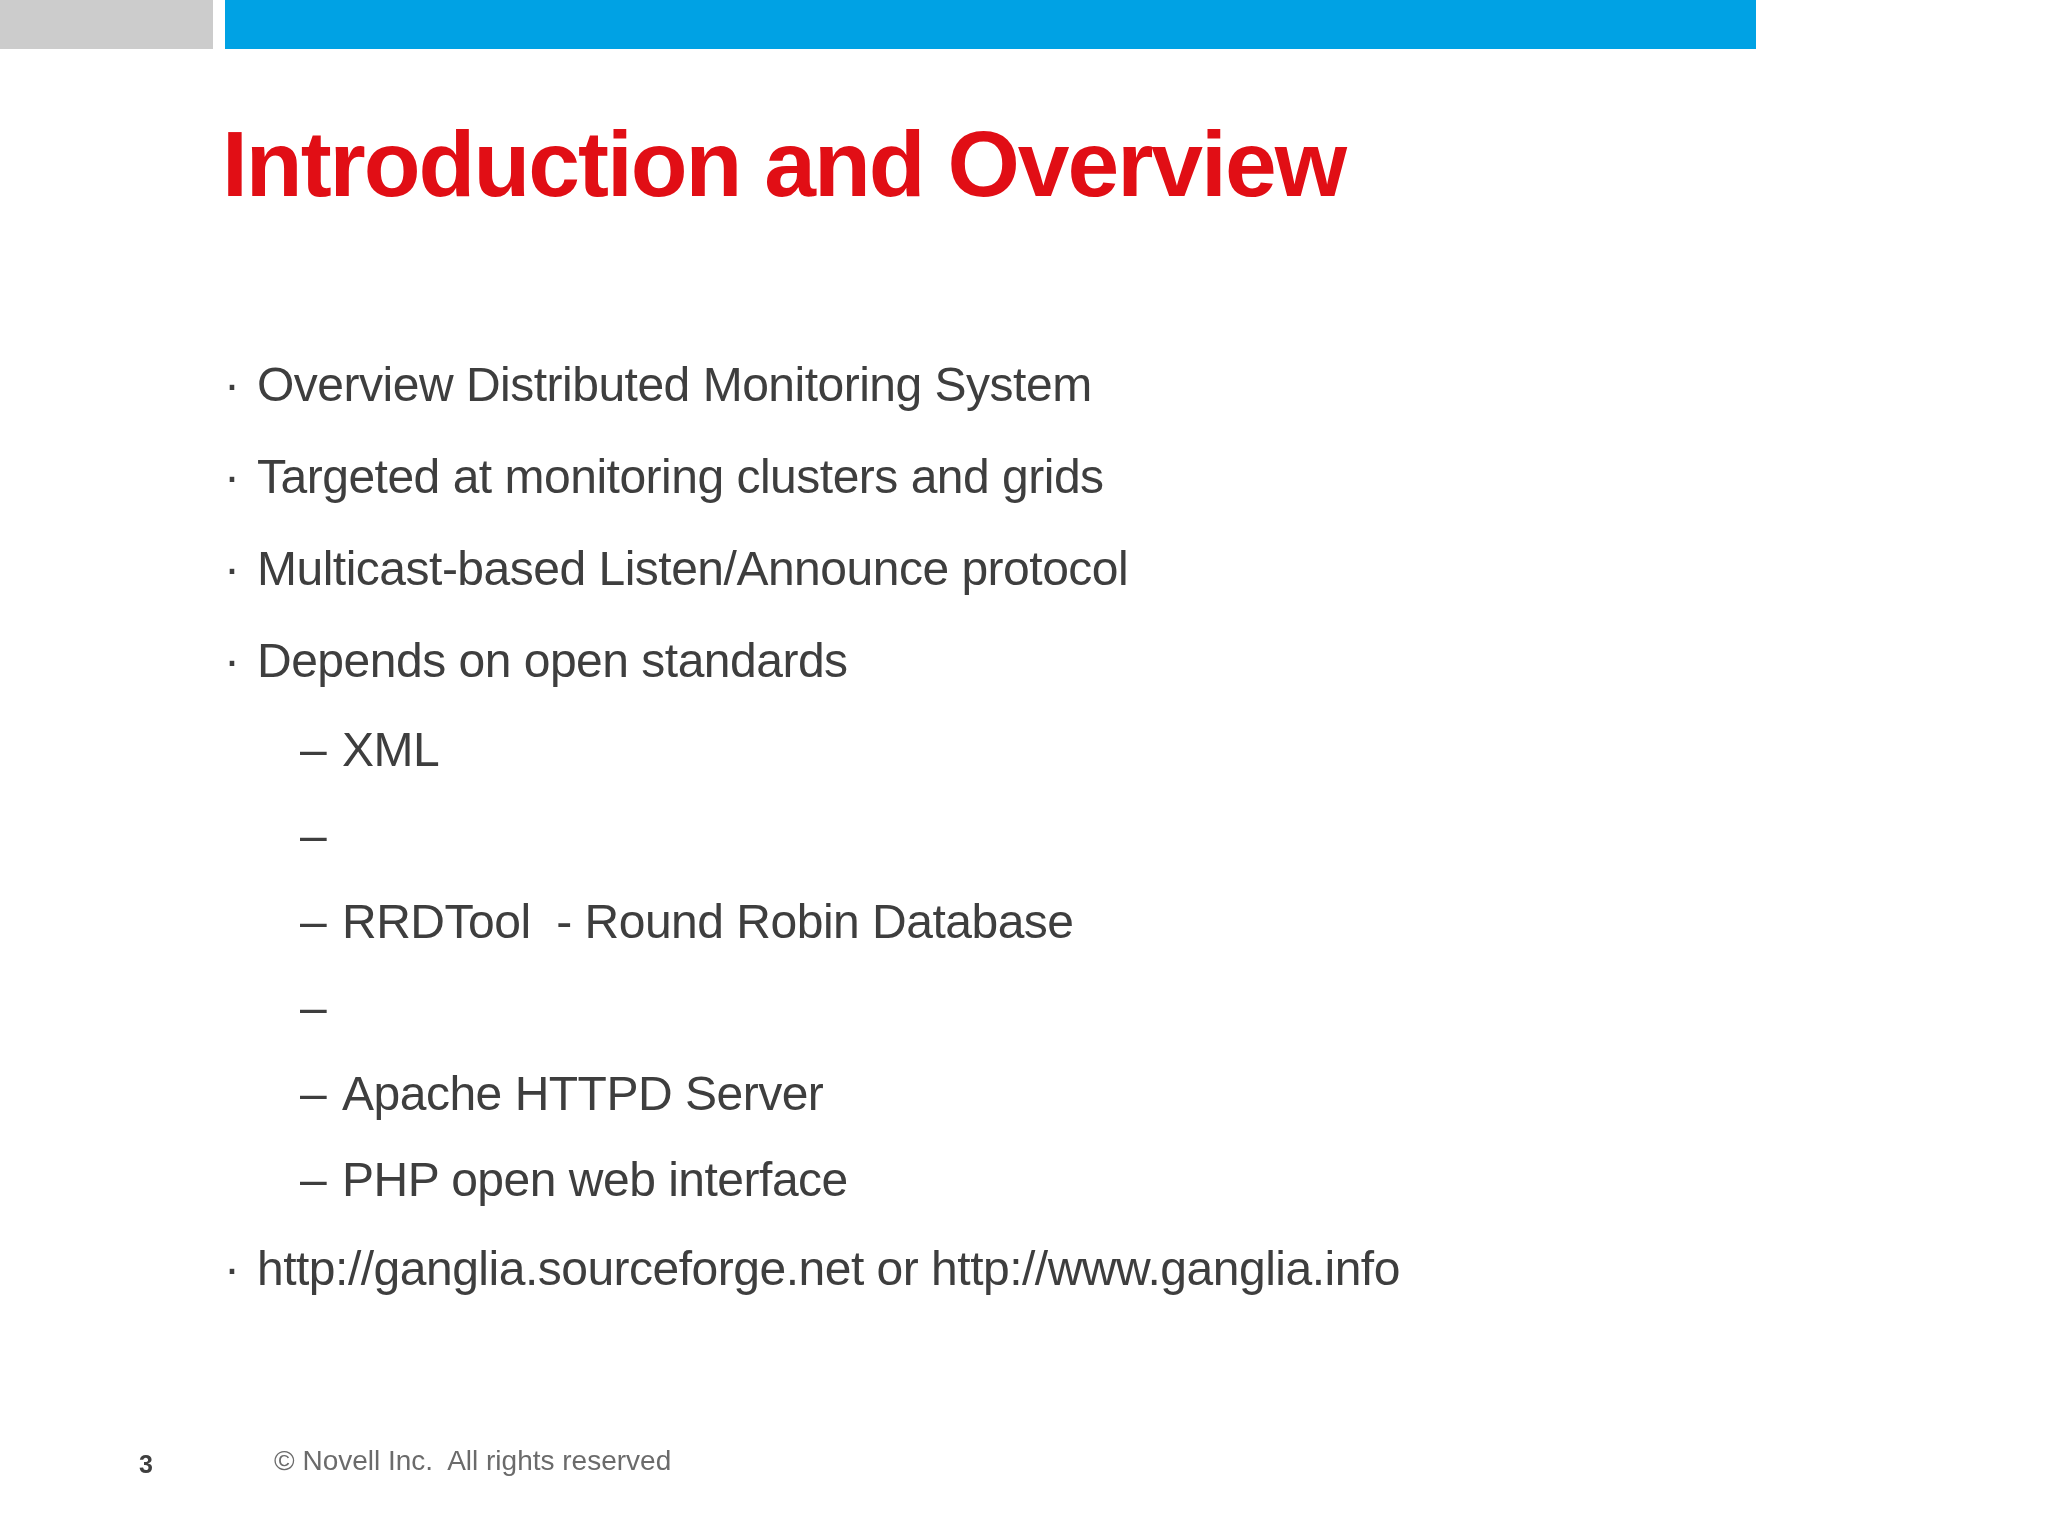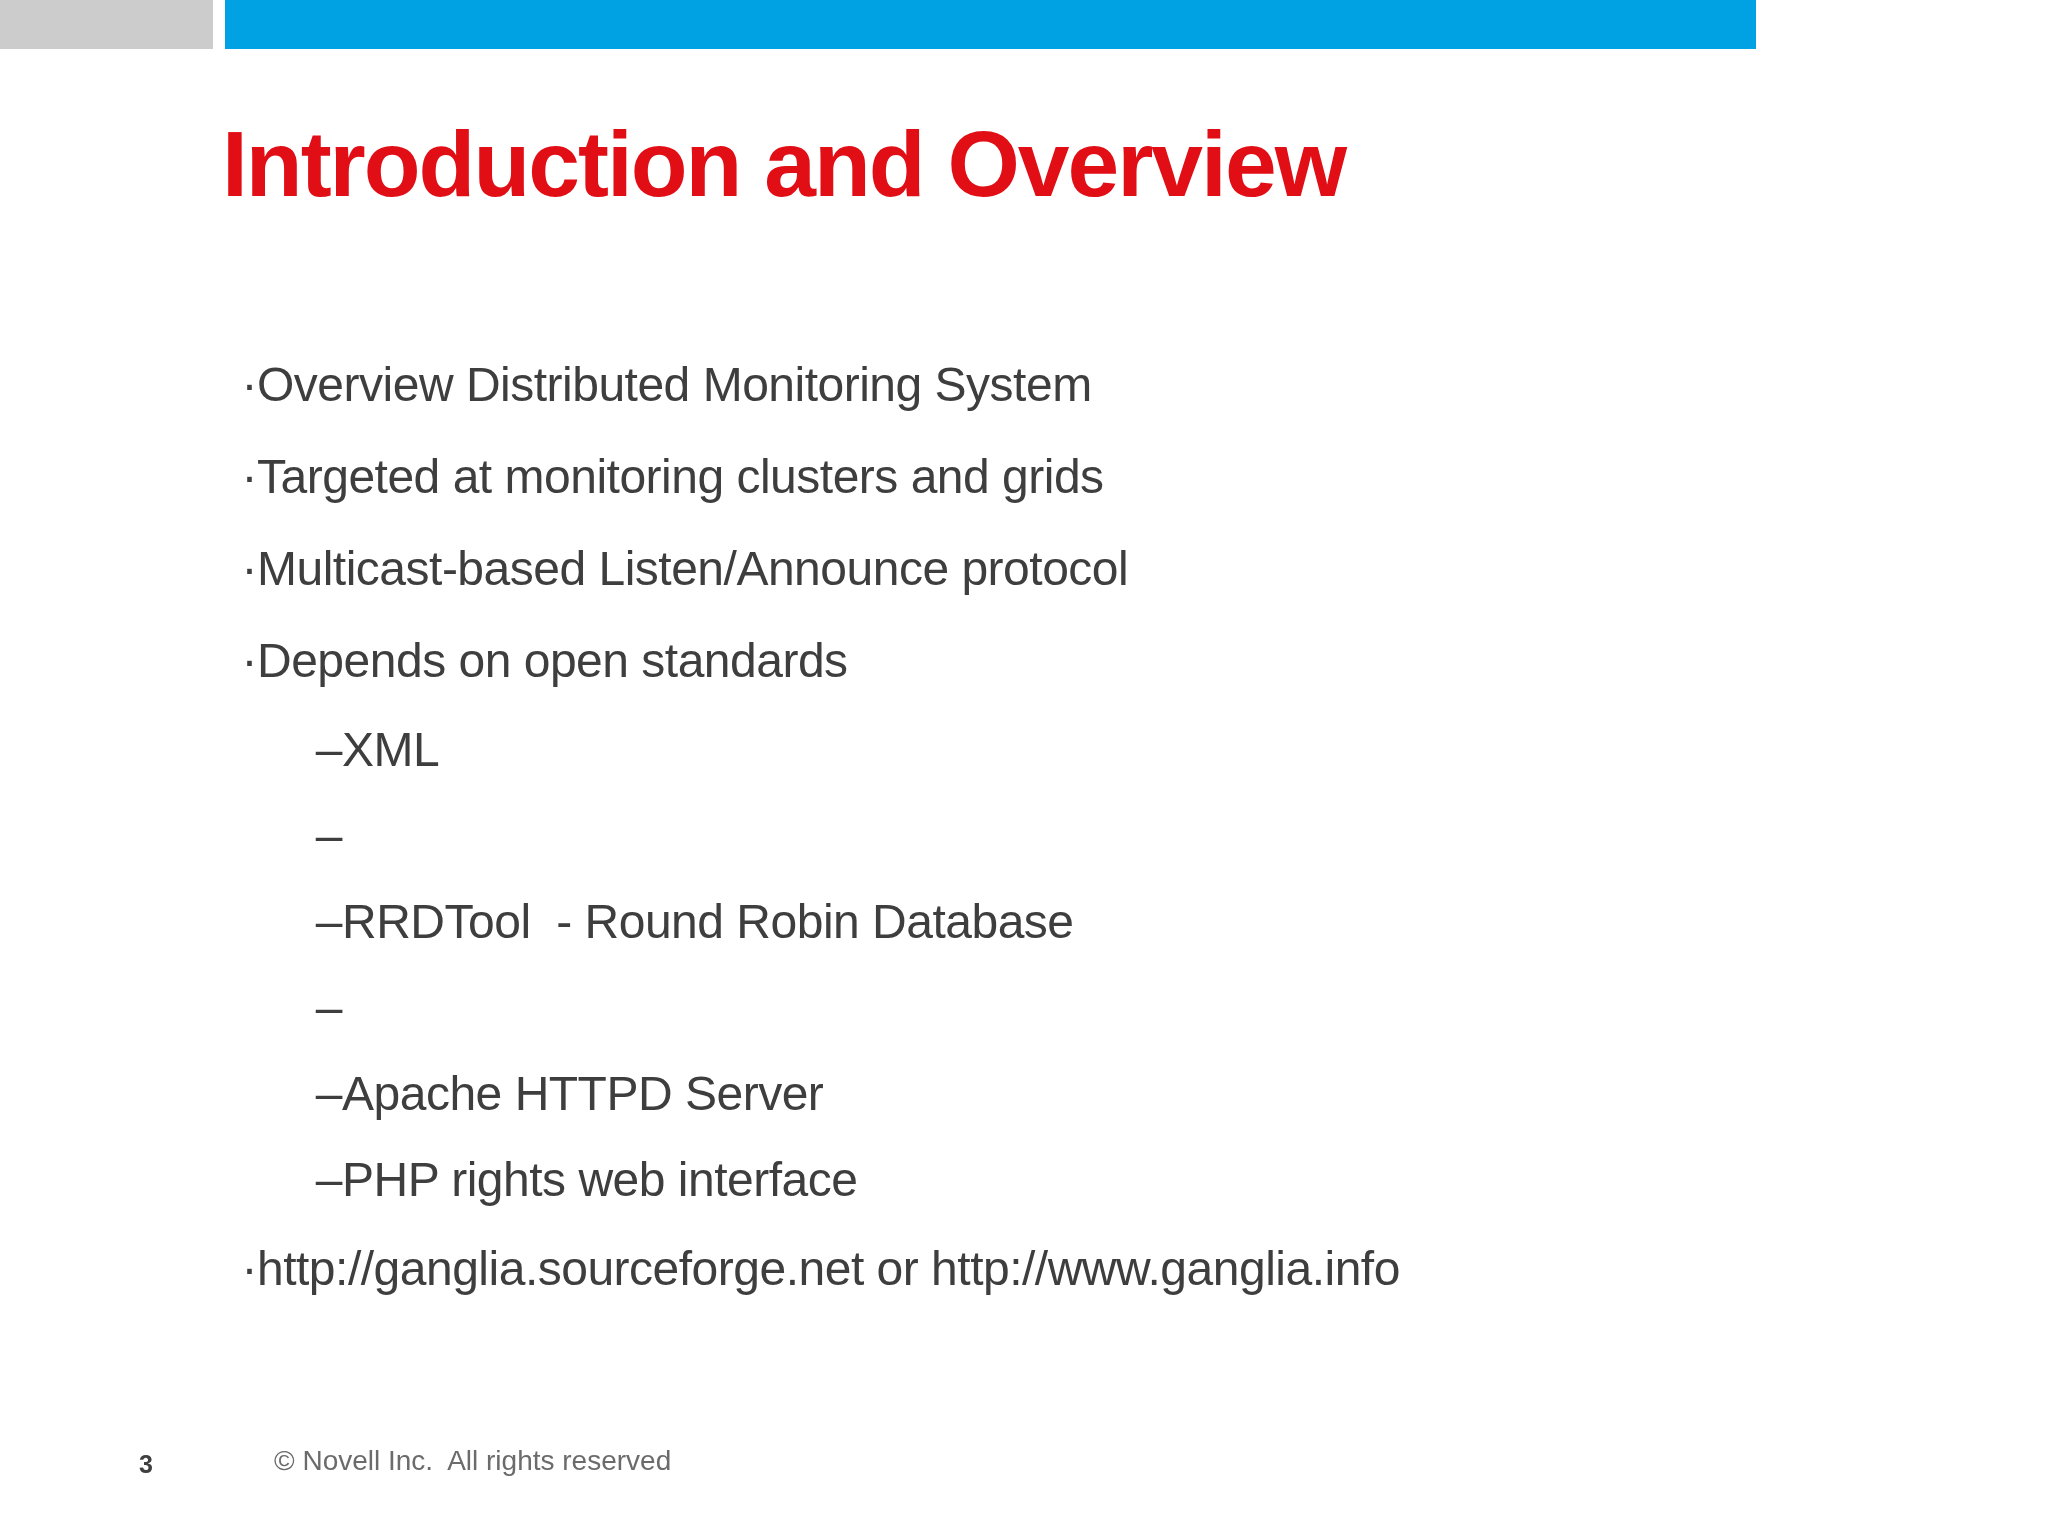--- a/index.html
+++ b/index.html
@@ -15,21 +15,20 @@
   body {
     background: #ffffff;
     font-family: "Liberation Sans", "DejaVu Sans", sans-serif;
     overflow: hidden;
   }
   .slide {
     position: relative;
     width: 2048px;
     height: 1536px;
     background: #ffffff;
-    text-align: right;
   }
   
   .topbar-gray {
     position: absolute;
     left: 0; top: 0;
     width: 213px; height: 49px;
     background: var(--accent-gray);
   }
   .topbar-blue {
     position: absolute;
@@ -101,21 +100,21 @@
   <ul class="bullet-list" id="bullet-list">
       <li class="level1"><span class="marker">·</span><span class="bullet-text">Overview Distributed Monitoring System</span></li>
       <li class="level1"><span class="marker">·</span><span class="bullet-text">Targeted at monitoring clusters and grids</span></li>
       <li class="level1"><span class="marker">·</span><span class="bullet-text">Multicast-based Listen/Announce protocol</span></li>
       <li class="level1"><span class="marker">·</span><span class="bullet-text">Depends on open standards</span></li>
       <li class="level2"><span class="marker">–</span><span class="bullet-text">XML</span></li>
       <li class="level2"><span class="marker">–</span></li>
       <li class="level2"><span class="marker">–</span><span class="bullet-text">RRDTool  - Round Robin Database</span></li>
       <li class="level2"><span class="marker">–</span></li>
       <li class="level2"><span class="marker">–</span><span class="bullet-text">Apache HTTPD Server</span></li>
-      <li class="level2"><span class="marker">–</span><span class="bullet-text">PHP rights web interface</span></li>
+      <li class="level2"><span class="marker">–</span><span class="bullet-text">PHP open web interface</span></li>
       <li class="level1"><span class="marker">·</span><span class="bullet-text"><span class="bold">http://ganglia.sourceforge.net</span><span> or </span><span class="bold">http://www.ganglia.info</span></span></li>
     </ul>
 
   <div class="page-number">3</div>
 
   <div class="copyright">© Novell Inc.  All rights reserved</div>
 
 </div>
 
 </body></html>

